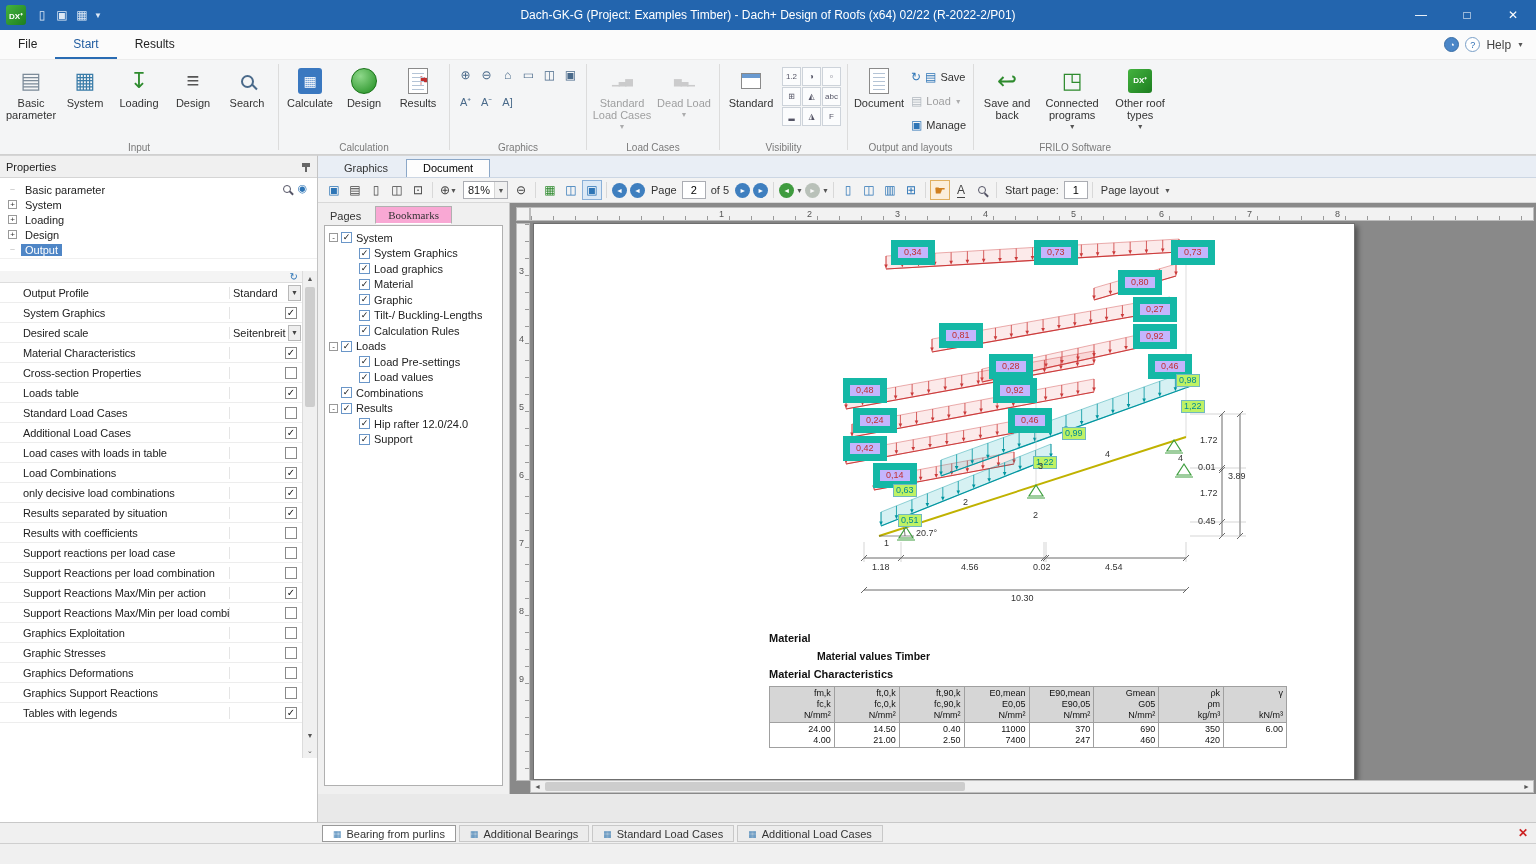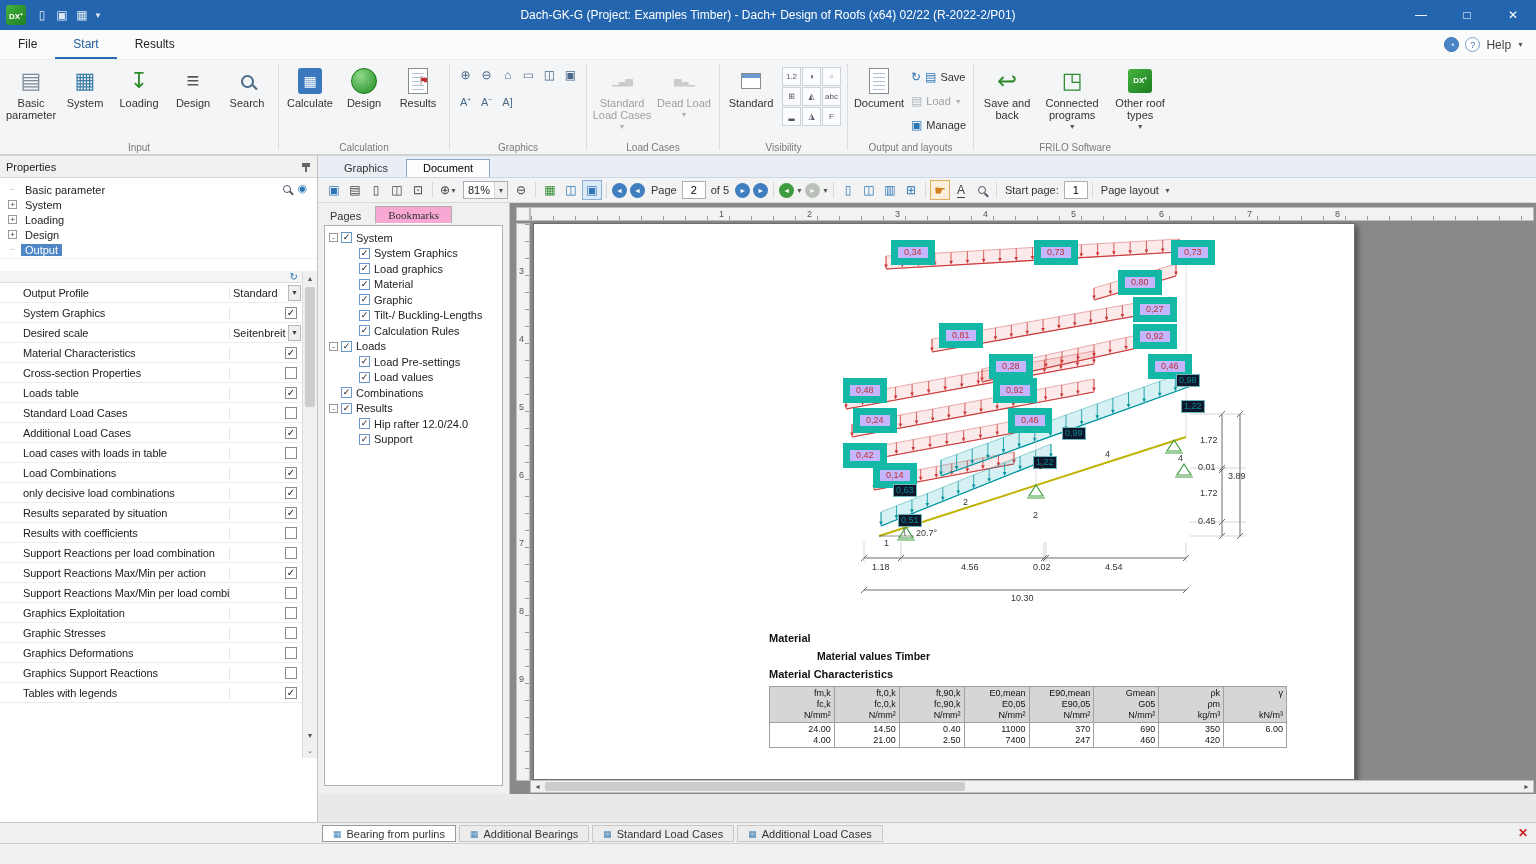--- a/index.html
+++ b/index.html
@@ -123,21 +123,21 @@
   .hrnum{position:absolute;top:1px;font-size:9px;color:#555;}
   .v-ruler{position:absolute;left:6px;top:20px;width:14px;height:558px;background-color:#f2f2f2;border:1px solid #bdbdbd;
     background-image:repeating-linear-gradient(to bottom,#9a9a9a 0 1px,transparent 1px 17px);
     background-size:4px 100%;background-repeat:no-repeat;background-position:100% 0;}
   .vrnum{position:absolute;left:2px;font-size:9px;color:#555;}
   .page{position:absolute;left:23px;top:20px;width:822px;height:557px;background:#fff;border:1px solid #6f6f6f;box-shadow:3px 3px 5px rgba(0,0,0,.4);}
   .draw-layer{position:absolute;left:0;top:0;width:822px;height:400px;}
   .draw-layer svg{position:absolute;left:0;top:0;}
   .dlab{position:absolute;font-size:9px;line-height:11px;white-space:nowrap;}
   .dlab.red{border:7px solid #14b8a6;color:#c03030;background:#c4b5fd;padding:0 6px;}
-  .dlab.teal{border:1px solid #70b8c0;color:#008a94;background:#0f172a;padding:0 2px;}
+  .dlab.teal{border:1px solid #70b8c0;color:#008a94;background:#bef264;padding:0 2px;}
   .dlab.dim{color:#333;}
   .dlab.node{color:#333;}
   .material{position:absolute;left:235px;top:408px;width:560px;font-size:10.5px;color:#111;}
   .mhead{font-weight:bold;font-size:11px;margin-bottom:6px;}
   .msub{font-weight:bold;margin-bottom:5px;padding-left:48px;}
   .matline{position:relative;height:30px;}
   .matline span{position:absolute;white-space:nowrap;}
   .mt{border-top:1px solid #a0a0a0;border-left:1px solid #a0a0a0;width:518px;margin-top:4px;}
   .mt-row{display:flex;}
   .mt-cell{width:65px;border-right:1px solid #a0a0a0;border-bottom:1px solid #a0a0a0;text-align:right;padding:1px 3px;font-size:9px;line-height:11px;}
@@ -459,20 +459,26 @@
           </div>
         </div>
         <div class="prow">
           <div class="plabel">Results separated by situation</div>
           <div class="pvalue">
             <div class="pcheck">✓</div>
           </div>
         </div>
         <div class="prow">
           <div class="plabel">Results with coefficients</div>
+          <div class="pvalue">
+            <div class="pcheck"></div>
+          </div>
+        </div>
+        <div class="prow">
+          <div class="plabel">Support reactions per load case</div>
           <div class="pvalue">
             <div class="pcheck"></div>
           </div>
         </div>
         <div class="prow">
           <div class="plabel">Support Reactions per load combination</div>
           <div class="pvalue">
             <div class="pcheck"></div>
           </div>
         </div>
@@ -1062,21 +1068,21 @@
                 <div class="dlab red" style="left: 405px; top: 99px;">0,81</div>
                 <div class="dlab red" style="left: 599px; top: 100px;">0,92</div>
                 <div class="dlab red" style="left: 455px; top: 130px;">0,28</div>
                 <div class="dlab red" style="left: 614px; top: 130px;">0,46</div>
                 <div class="dlab red" style="left: 309px; top: 154px;">0,48</div>
                 <div class="dlab red" style="left: 459px; top: 154px;">0,92</div>
                 <div class="dlab teal" style="left: 642px; top: 150px;">0,98</div>
                 <div class="dlab red" style="left: 319px; top: 184px;">0,24</div>
                 <div class="dlab red" style="left: 474px; top: 184px;">0,46</div>
                 <div class="dlab teal" style="left: 647px; top: 176px;">1,22</div>
-                <div class="dlab red" style="left: 309px; top: 219px;">0,42</div>
+                <div class="dlab red" style="left: 309px; top: 212px;">0,42</div>
                 <div class="dlab teal" style="left: 528px; top: 203px;">0,99</div>
                 <div class="dlab teal" style="left: 499px; top: 232px;">1,22</div>
                 <div class="dlab red" style="left: 339px; top: 239px;">0,14</div>
                 <div class="dlab teal" style="left: 359px; top: 260px;">0,63</div>
                 <div class="dlab teal" style="left: 364px; top: 290px;">0,51</div>
                 <div class="dlab dim" style="left: 382px; top: 304px;">20.7°</div>
                 <div class="dlab dim" style="left: 338px; top: 338px;">1.18</div>
                 <div class="dlab dim" style="left: 427px; top: 338px;">4.56</div>
                 <div class="dlab dim" style="left: 499px; top: 338px;">0.02</div>
                 <div class="dlab dim" style="left: 571px; top: 338px;">4.54</div>

